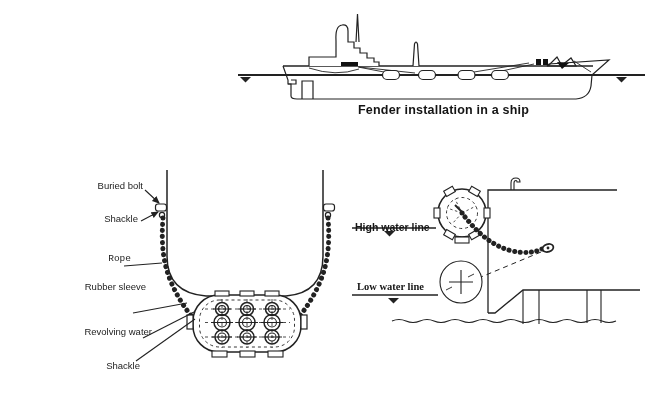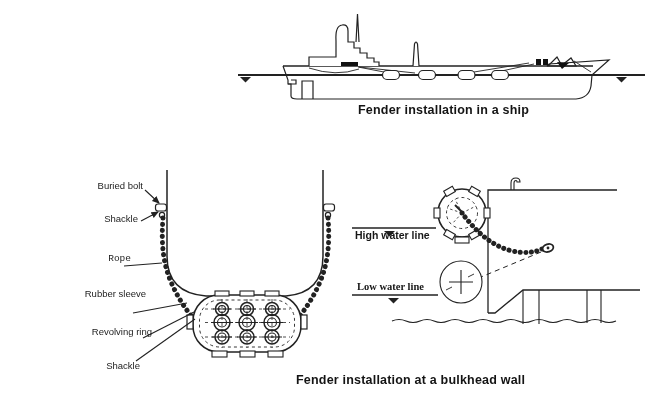--- a/index.html
+++ b/index.html
@@ -215,22 +215,21 @@
         <path d="M452,287 L446,290 M468,277 L474,274" stroke-width="0.9"></path>
       </g>
     </g>
   </svg>
 
   <div class="caption" style="left:358px;top:103px;">Fender installation in a ship</div>
 
   <div class="lbl right-align" style="right:507px;top:180px;">Buried bolt</div>
   <div class="lbl right-align" style="right:512px;top:213px;">Shackle</div>
   <div class="lbl right-align" style="right:519px;top:253px;font-family:Liberation Mono, monospace;">Rope</div>
-  <div class="lbl right-align" style="right:504px;top:288px;">Rubber sleeve</div>
-  <div class="lbl right-align" style="right:498px;top:326px;">Revolving ring</div>
+  <div class="lbl right-align" style="right:504px;top:281px;">Rubber sleeve</div>
+  <div class="lbl right-align" style="right:498px;top:326px;">Revolving water</div>
   <div class="lbl right-align" style="right:510px;top:360px;">Shackle</div>
 
-  <div class="wlabel" style="left:355px;top:229px;">High water line</div>
+  <div class="wlabel" style="left:355px;top:221px;">High water line</div>
   <div class="wlabel" style="left:357px;top:281px;font-family:Liberation Serif, serif;">Low water line</div>
 
-  <div class="caption" style="left:296px;top:373px;">Fender installation at a bulkhead wall</div>
 
 </div>
 
 </body></html>

